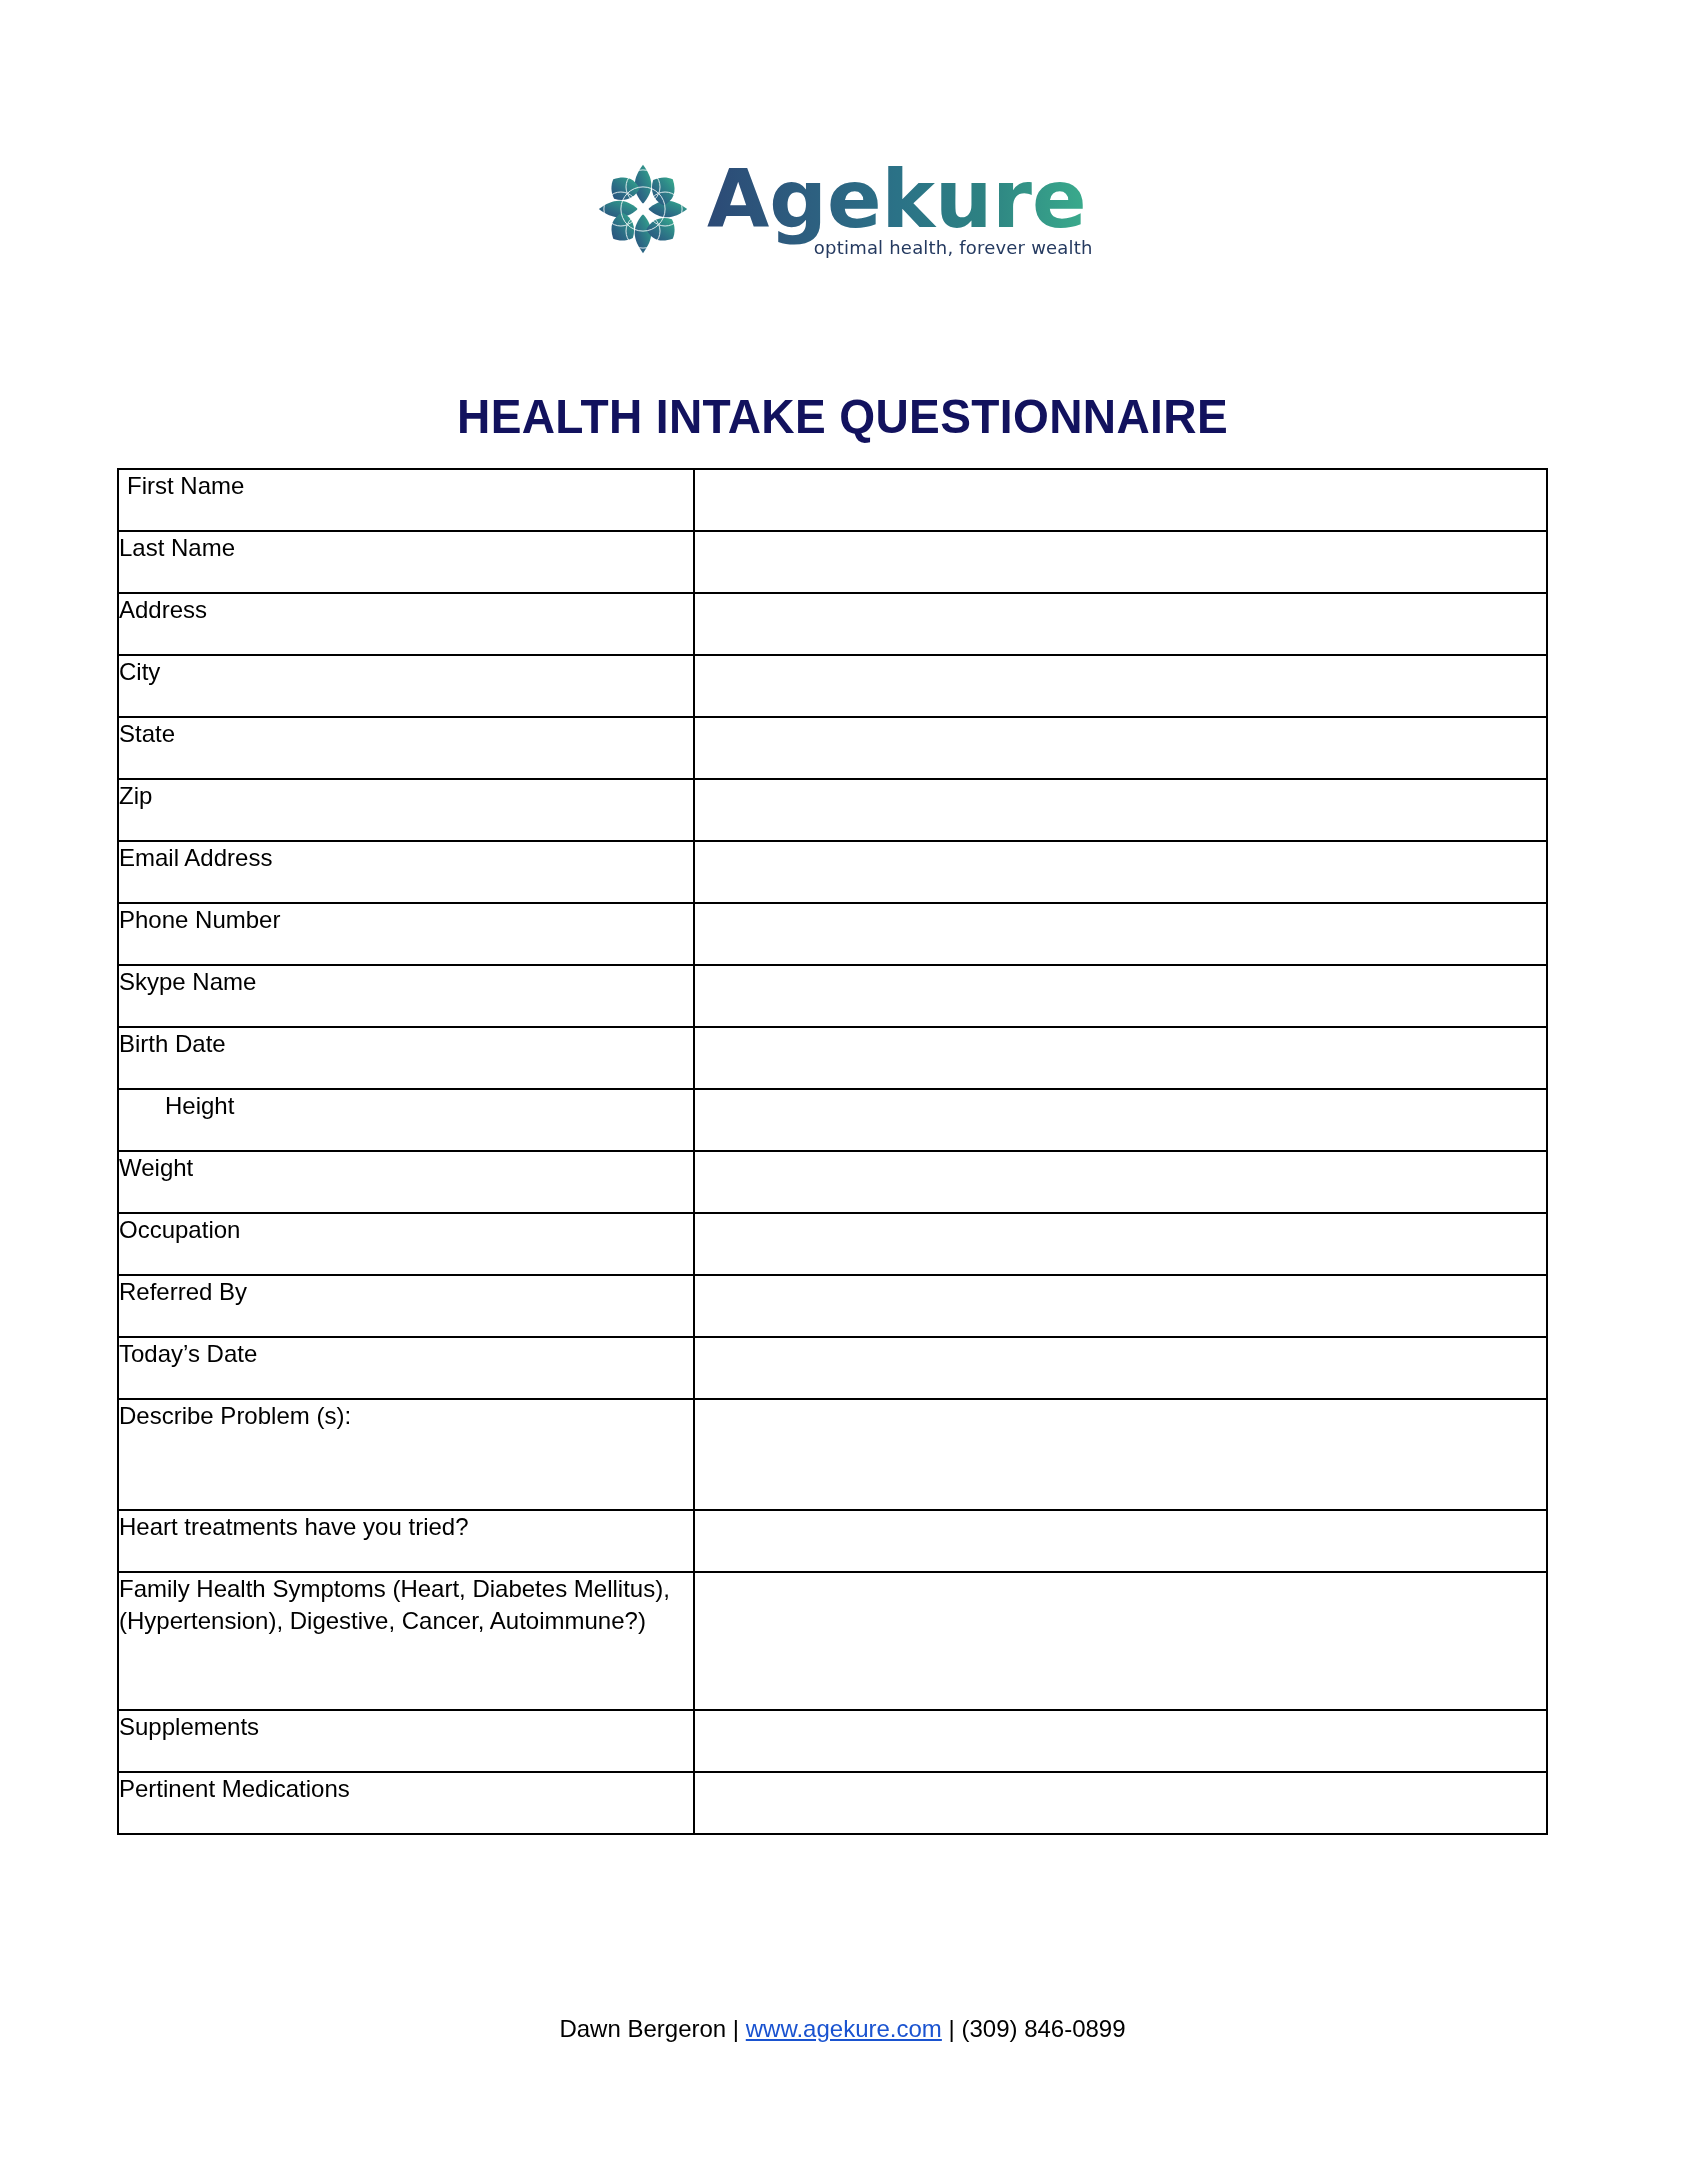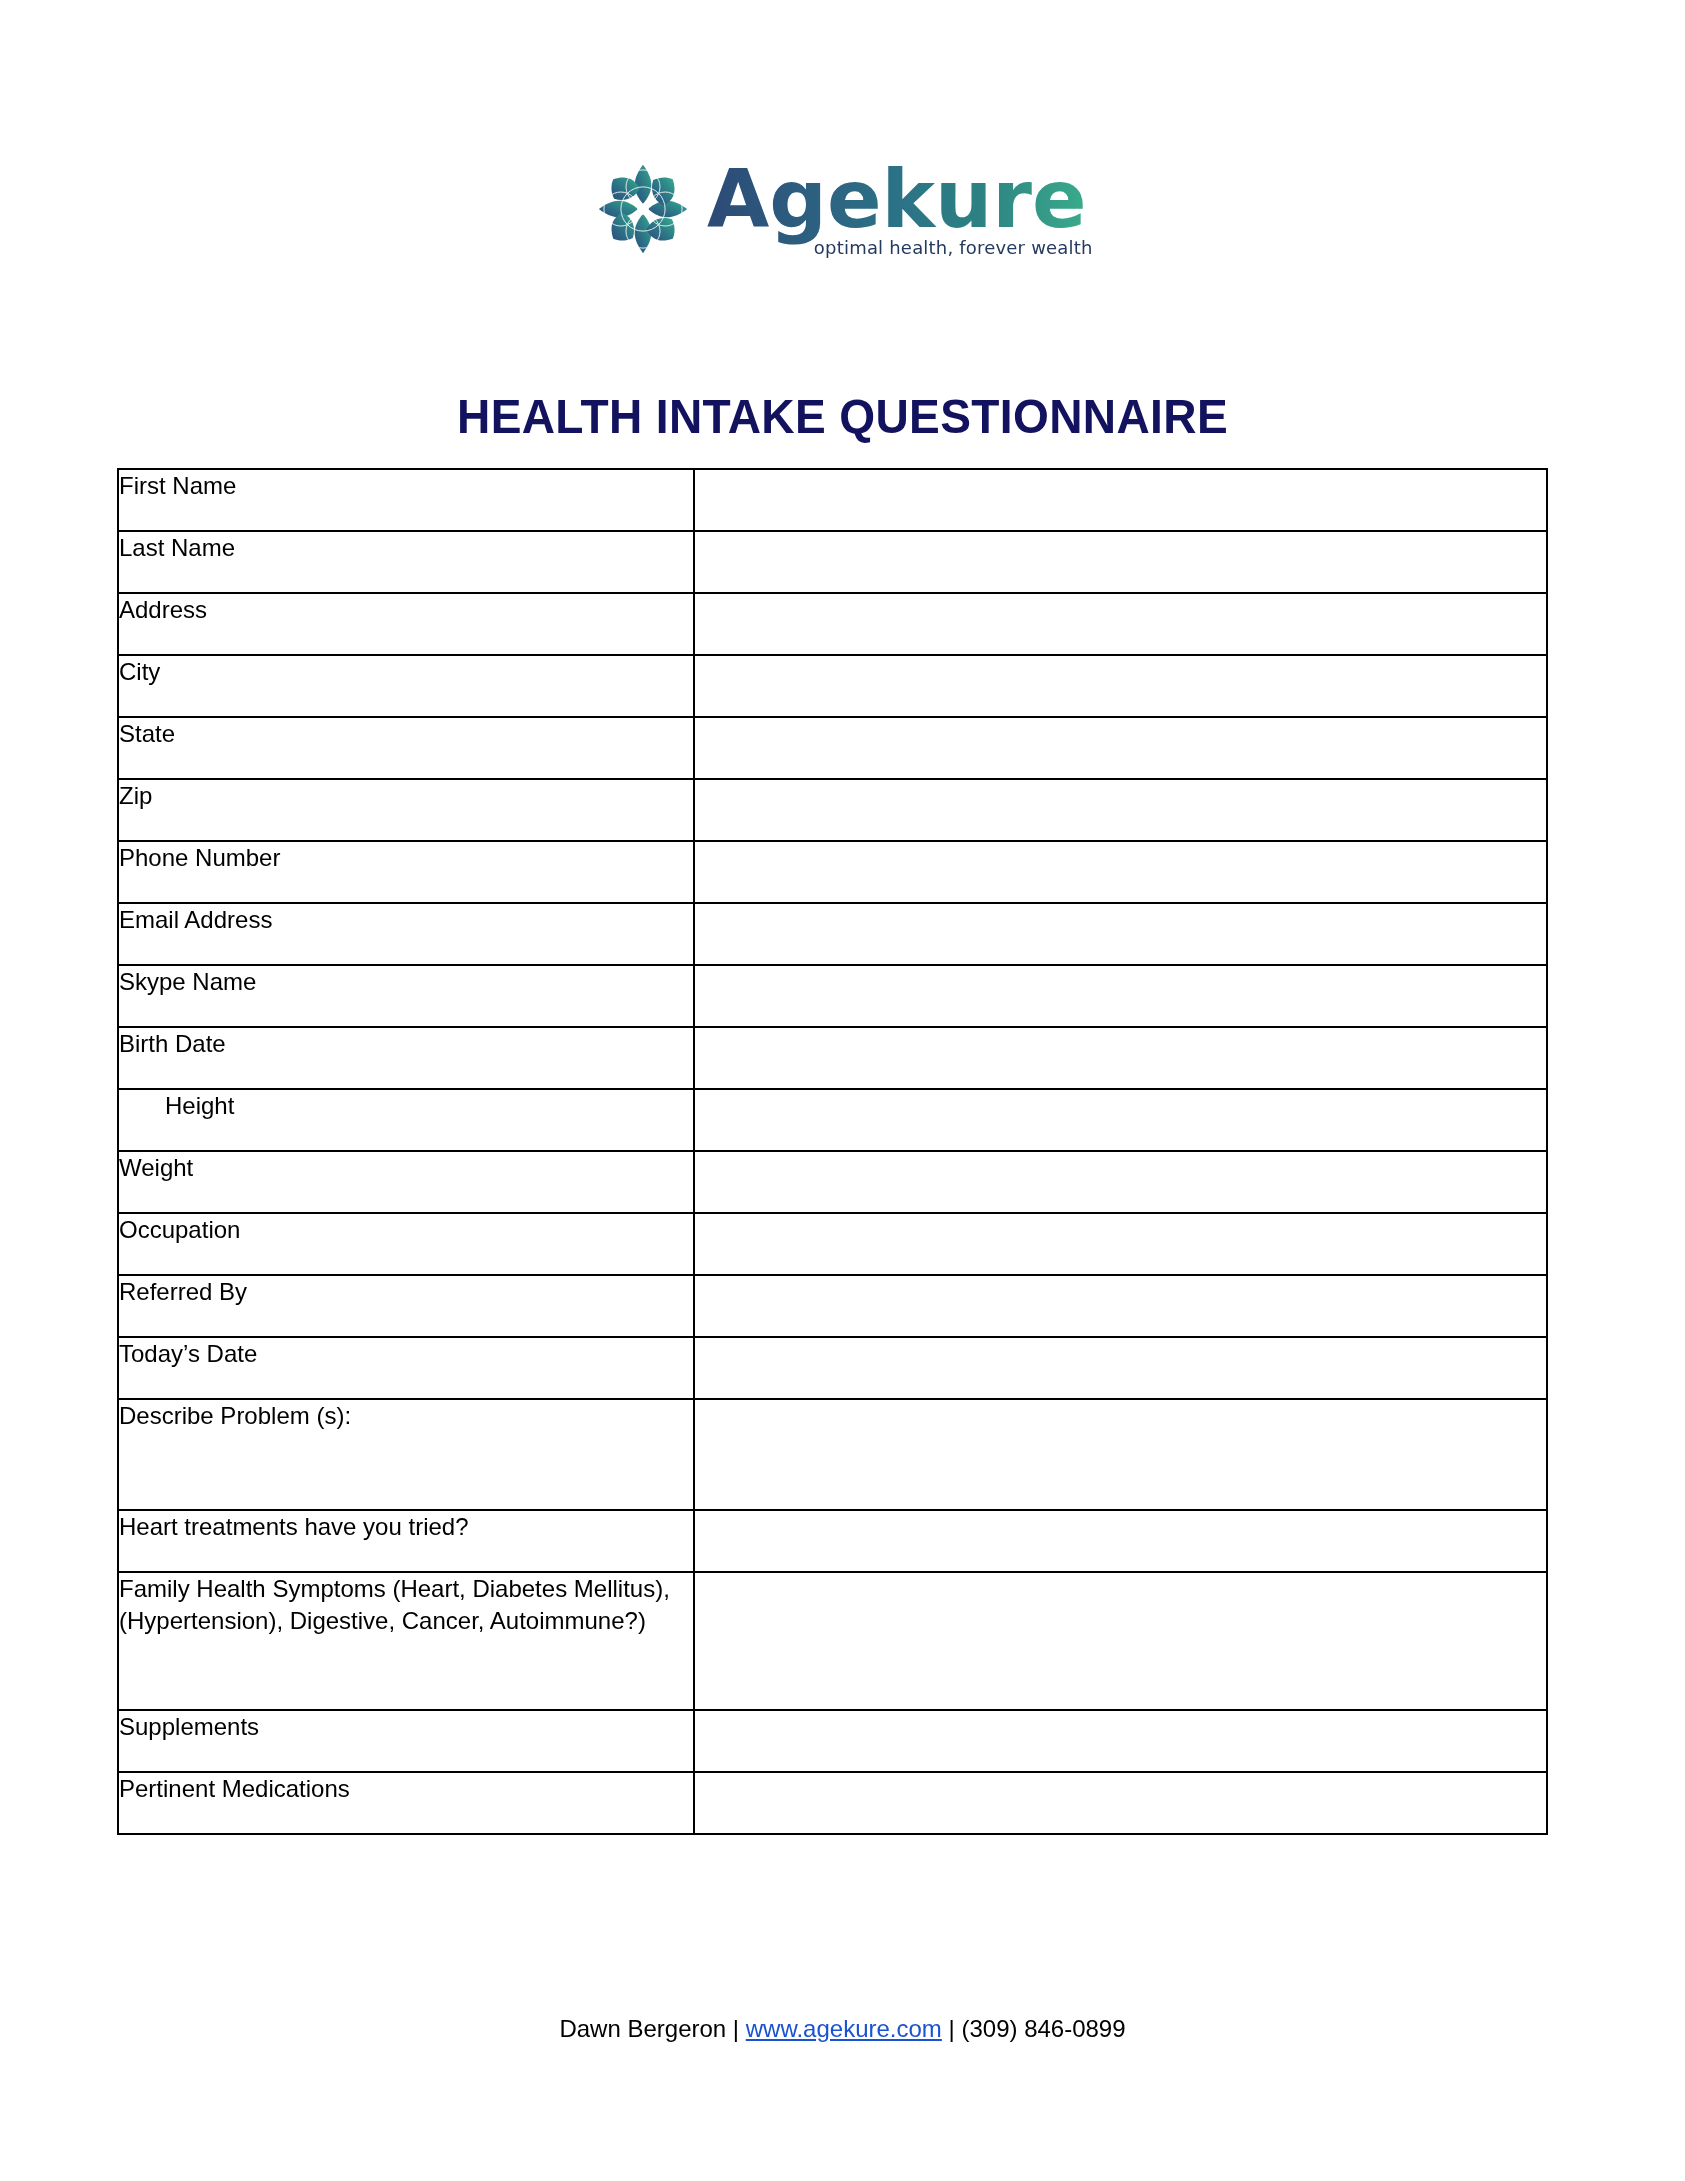--- a/index.html
+++ b/index.html
@@ -188,21 +188,21 @@
 <div class="doc-title">HEALTH INTAKE QUESTIONNAIRE</div>
 
 <div class="form-table-wrap">
   <table class="form-table">
     <colgroup>
       <col class="c-label">
       <col class="c-value">
     </colgroup>
     <tbody>
         <tr>
-          <td class="cell-label" style="height: 60px;">First Name</td>
+          <td class="cell-label" style="height: 60px; padding-left: 8px;">First Name</td>
           <td class="cell-value"></td>
         </tr>
         <tr>
           <td class="cell-label" style="height: 60px;">Last Name</td>
           <td class="cell-value"></td>
         </tr>
         <tr>
           <td class="cell-label" style="height: 60px;">Address</td>
           <td class="cell-value"></td>
         </tr>
@@ -212,25 +212,25 @@
         </tr>
         <tr>
           <td class="cell-label" style="height: 60px;">State</td>
           <td class="cell-value"></td>
         </tr>
         <tr>
           <td class="cell-label" style="height: 60px;">Zip</td>
           <td class="cell-value"></td>
         </tr>
         <tr>
+          <td class="cell-label" style="height: 60px;">Email Address</td>
+          <td class="cell-value"></td>
+        </tr>
+        <tr>
           <td class="cell-label" style="height: 60px;">Phone Number</td>
-          <td class="cell-value"></td>
-        </tr>
-        <tr>
-          <td class="cell-label" style="height: 60px;">Email Address</td>
           <td class="cell-value"></td>
         </tr>
         <tr>
           <td class="cell-label" style="height: 60px;">Skype Name</td>
           <td class="cell-value"></td>
         </tr>
         <tr>
           <td class="cell-label" style="height: 60px;">Birth Date</td>
           <td class="cell-value"></td>
         </tr>

